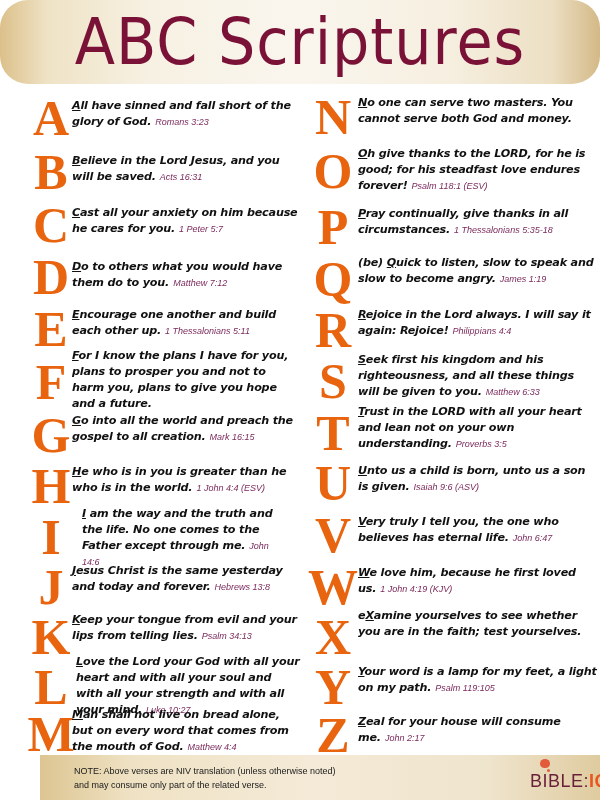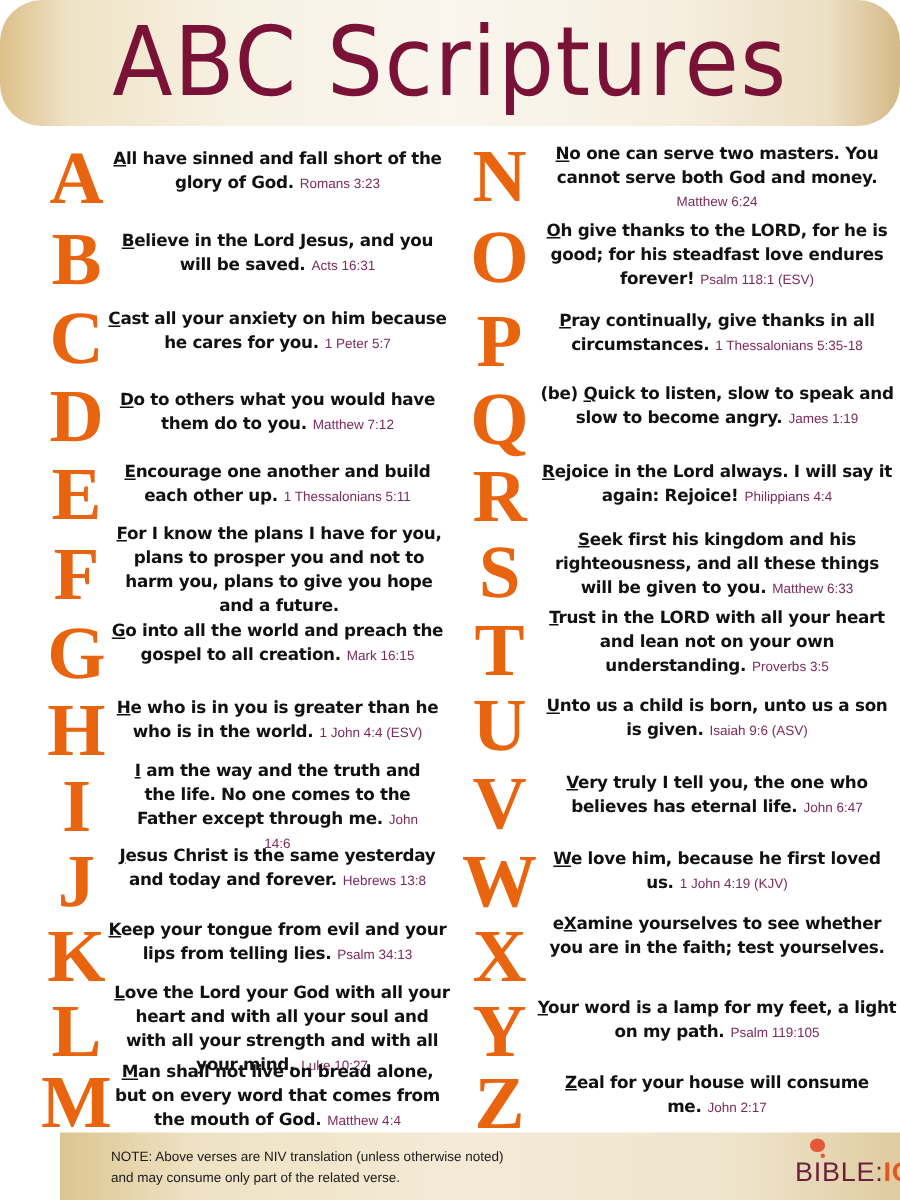--- a/index.html
+++ b/index.html
@@ -20,23 +20,23 @@
     transform: scaleX(0.92);
   }
   .letter {
     position: absolute; font-family: "Liberation Serif", "DejaVu Serif", serif;
     font-weight: bold; color: #e8640f; font-size: 50px; line-height: 50px;
     width: 54px; text-align: center;
   }
   .col-left .letter { left: 24px; }
   .col-right .letter { left: 306px; }
   .verse {
-    position: absolute; text-align: center; color: #111;
+    position: absolute; color: #111;
     font-family: "DejaVu Sans", sans-serif; font-weight: bold;
-    font-size: 11.2px; line-height: 16px; letter-spacing: -0.2px;
+    font-size: 11.2px; line-height: 16px; letter-spacing: -0.2px; font-style: italic;
   }
   .col-left .verse { left: 72px; width: 226px; }
   .col-right .verse { left: 358px; width: 240px; }
   .verse .first { text-decoration: underline; }
   .verse .ref {
     color: #7b2a5c; font-family: "Liberation Sans", sans-serif;
     font-weight: normal; font-size: 9px; letter-spacing: 0; margin-left: 4px;
   }
   .verse .ref.block { display: block; margin-left: 0; line-height: 14px; }
   .footer {
@@ -103,21 +103,21 @@
 
   <div class="letter" style="top:662px">L</div>
   <div class="verse" style="top:654px; left:76px; width:224px"><span class="first">L</span><span>ove the Lord your God with all your heart and with all your soul and with all your strength and with all your mind.</span><span class="ref">Luke 10:27</span></div>
 
   <div class="letter" style="top:709px">M</div>
   <div class="verse" style="top:707px"><span class="first">M</span><span>an shall not live on bread alone, but on every word that comes from the mouth of God.</span><span class="ref">Matthew 4:4</span></div>
 </div>
 
 <div class="col-right">
   <div class="letter" style="top:92px">N</div>
-  <div class="verse" style="top:95px"><span class="first">N</span><span>o one can serve two masters. You cannot serve both God and money.</span><span class="ref block">Matthew 6:24</span></div>
+  <div class="verse" style="top:95px"><span class="first">N</span><span>o one can serve two masters. You cannot serve both God and money.</span></div>
 
   <div class="letter" style="top:146px">O</div>
   <div class="verse" style="top:146px"><span class="first">O</span><span>h give thanks to the LORD, for he is good; for his steadfast love endures forever!</span><span class="ref">Psalm 118:1 (ESV)</span></div>
 
   <div class="letter" style="top:202px">P</div>
   <div class="verse" style="top:206px"><span class="first">P</span><span>ray continually, give thanks in all circumstances.</span><span class="ref">1 Thessalonians 5:35-18</span></div>
 
   <div class="letter" style="top:254px">Q</div>
   <div class="verse" style="top:255px"><span>(be) </span><span class="first">Q</span><span>uick to listen, slow to speak and slow to become angry.</span><span class="ref">James 1:19</span></div>
 

